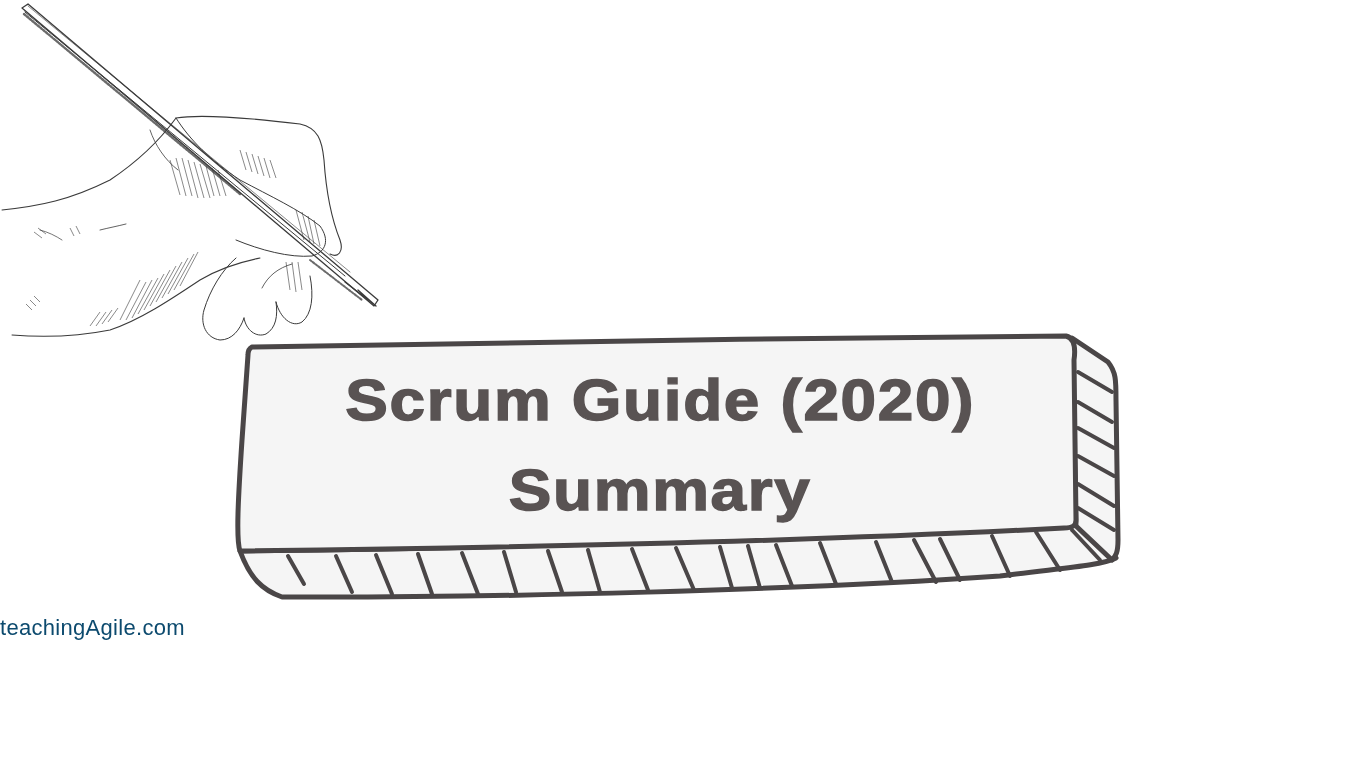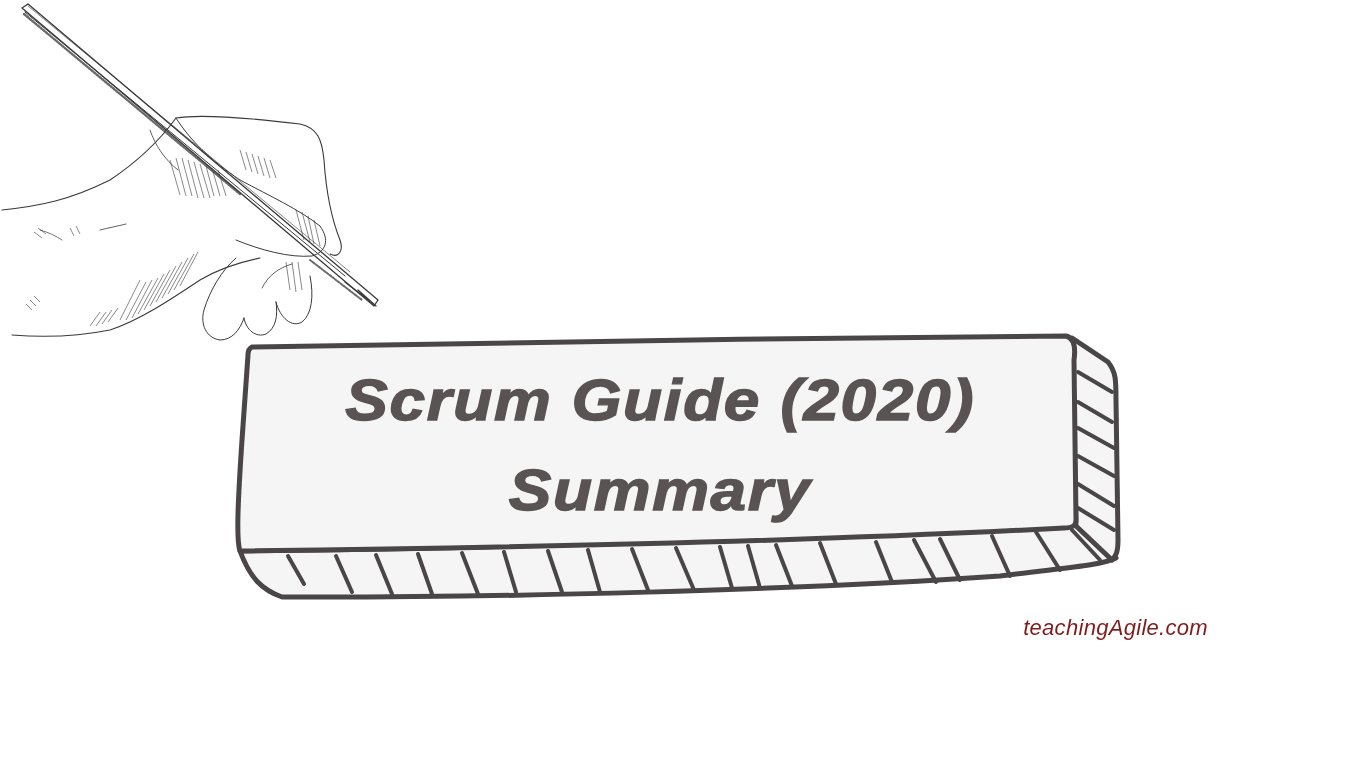--- a/index.html
+++ b/index.html
@@ -8,21 +8,20 @@
       width: 1366px;
       height: 768px;
       background: #ffffff;
       overflow: hidden;
     }
     .canvas {
       position: relative;
       width: 1366px;
       height: 768px;
       background: #ffffff;
-      font-style: italic;
     }
     .hand-illustration {
       position: absolute;
       left: 0;
       top: 0;
       width: 390px;
       height: 350px;
     }
     .sign-box {
       position: absolute;
@@ -51,24 +50,24 @@
       letter-spacing: 1.5px;
       white-space: nowrap;
       transform: scaleX(1.12);
       -webkit-text-stroke: 1.4px #595353;
     }
     .footer-link {
       position: absolute;
       left: 0;
       width: 1208px;
       top: 615px;
-      text-align: right;
+      text-align: left;
       font-family: "Liberation Sans", "DejaVu Sans", sans-serif;
       font-size: 22px;
-      color: #7f1d1d;
+      color: #0c4a6e;
       letter-spacing: 0.3px;
       text-decoration: none;
     }
   </style>
 </head>
 <body>
 
 <div class="canvas">
 
   <svg class="hand-illustration" viewBox="0 0 390 350" xmlns="http://www.w3.org/2000/svg">

